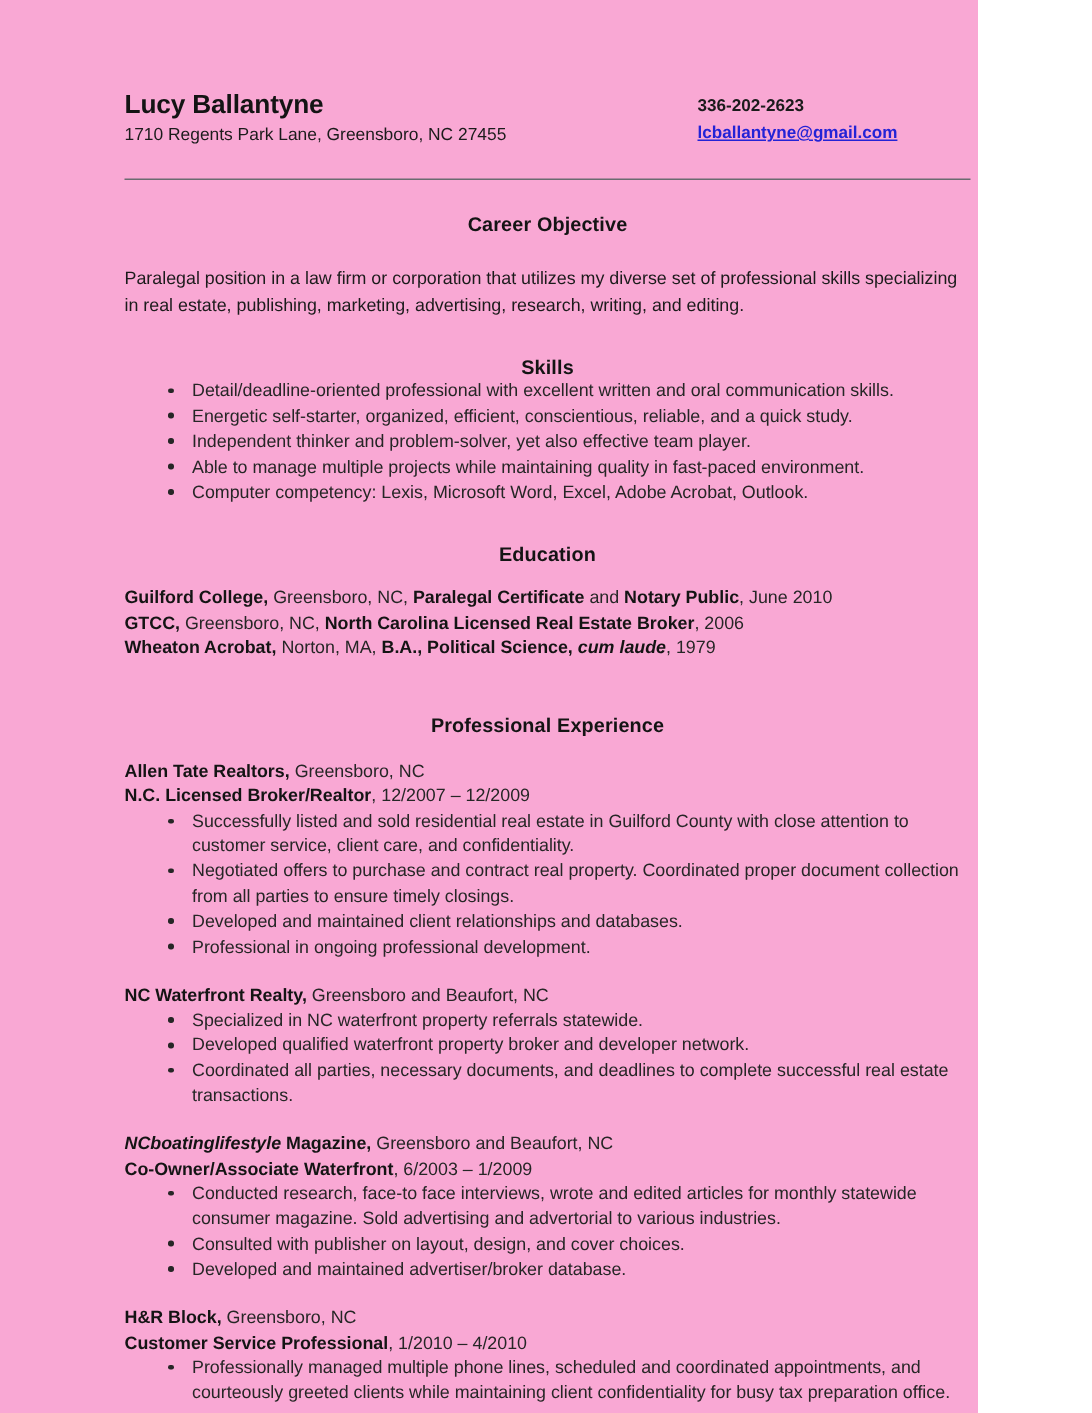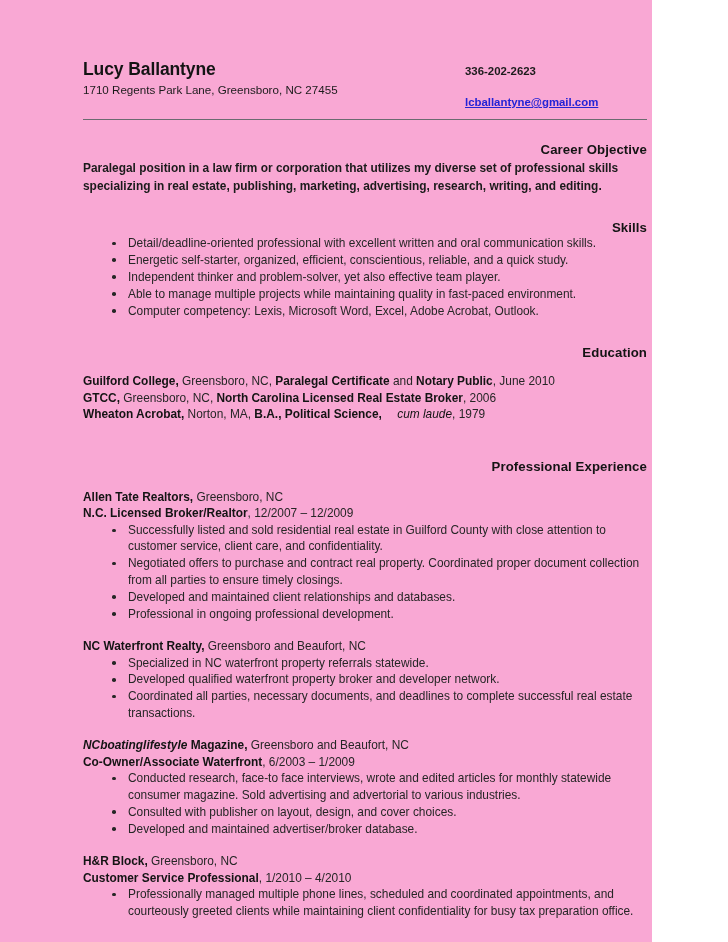--- a/index.html
+++ b/index.html
@@ -58,47 +58,46 @@
   }
   .email {
     font-size: 11.4px;
     font-weight: bold;
     line-height: 16px;
     color: #2323d6;
     text-decoration: underline;
     display: inline-block;
     padding-top: 2px;
     cursor: pointer;
-    margin-top: 13px;
   }
 
   .rule {
     margin-top: 12px;
     height: 0;
     border-top: 1.3px solid #6b6b70;
     width: 564px;
   }
 
   
   .section-title {
-    text-align: right;
+    text-align: center;
     font-size: 13.2px;
     font-weight: bold;
     color: #141414;
     letter-spacing: 0.1px;
   }
   .objective-title { margin-top: 22px; }
   .skills-title { margin-top: 25px; }
   .education-title { margin-top: 26px; }
   .experience-title { margin-top: 36px; }
 
   .objective {
-    margin-top: 3px;
-    font-size: 11.9px;
-    font-weight: bold;
+    margin-top: 20px;
+    font-size: 11.9px;
+    font-weight: normal;
     line-height: 17.5px;
     color: #1b1b1b;
   }
 
   ul.bullets {
     list-style: none;
     margin: 0;
     padding: 0;
   }
   ul.bullets li {
@@ -121,21 +120,21 @@
   }
   .skills-list { margin-top: 14px; }
 
   .edu-list { margin-top: 13px; }
   .edu-line {
     font-size: 11.9px;
     line-height: 16.6px;
     color: #262626;
   }
   .edu-line b { color: #141414; font-weight: bold; }
-  .edu-line i { font-style: italic; font-weight: normal; color: #141414; margin-left: 12px; }
+  .edu-line i { font-style: italic; font-weight: bold; color: #141414; }
 
   
   .job { margin-top: 16px; }
   .job-first { margin-top: 15px; }
   .job-line {
     font-size: 11.9px;
     line-height: 16.6px;
     color: #262626;
   }
   .job-line b { font-weight: bold; color: #141414; }

